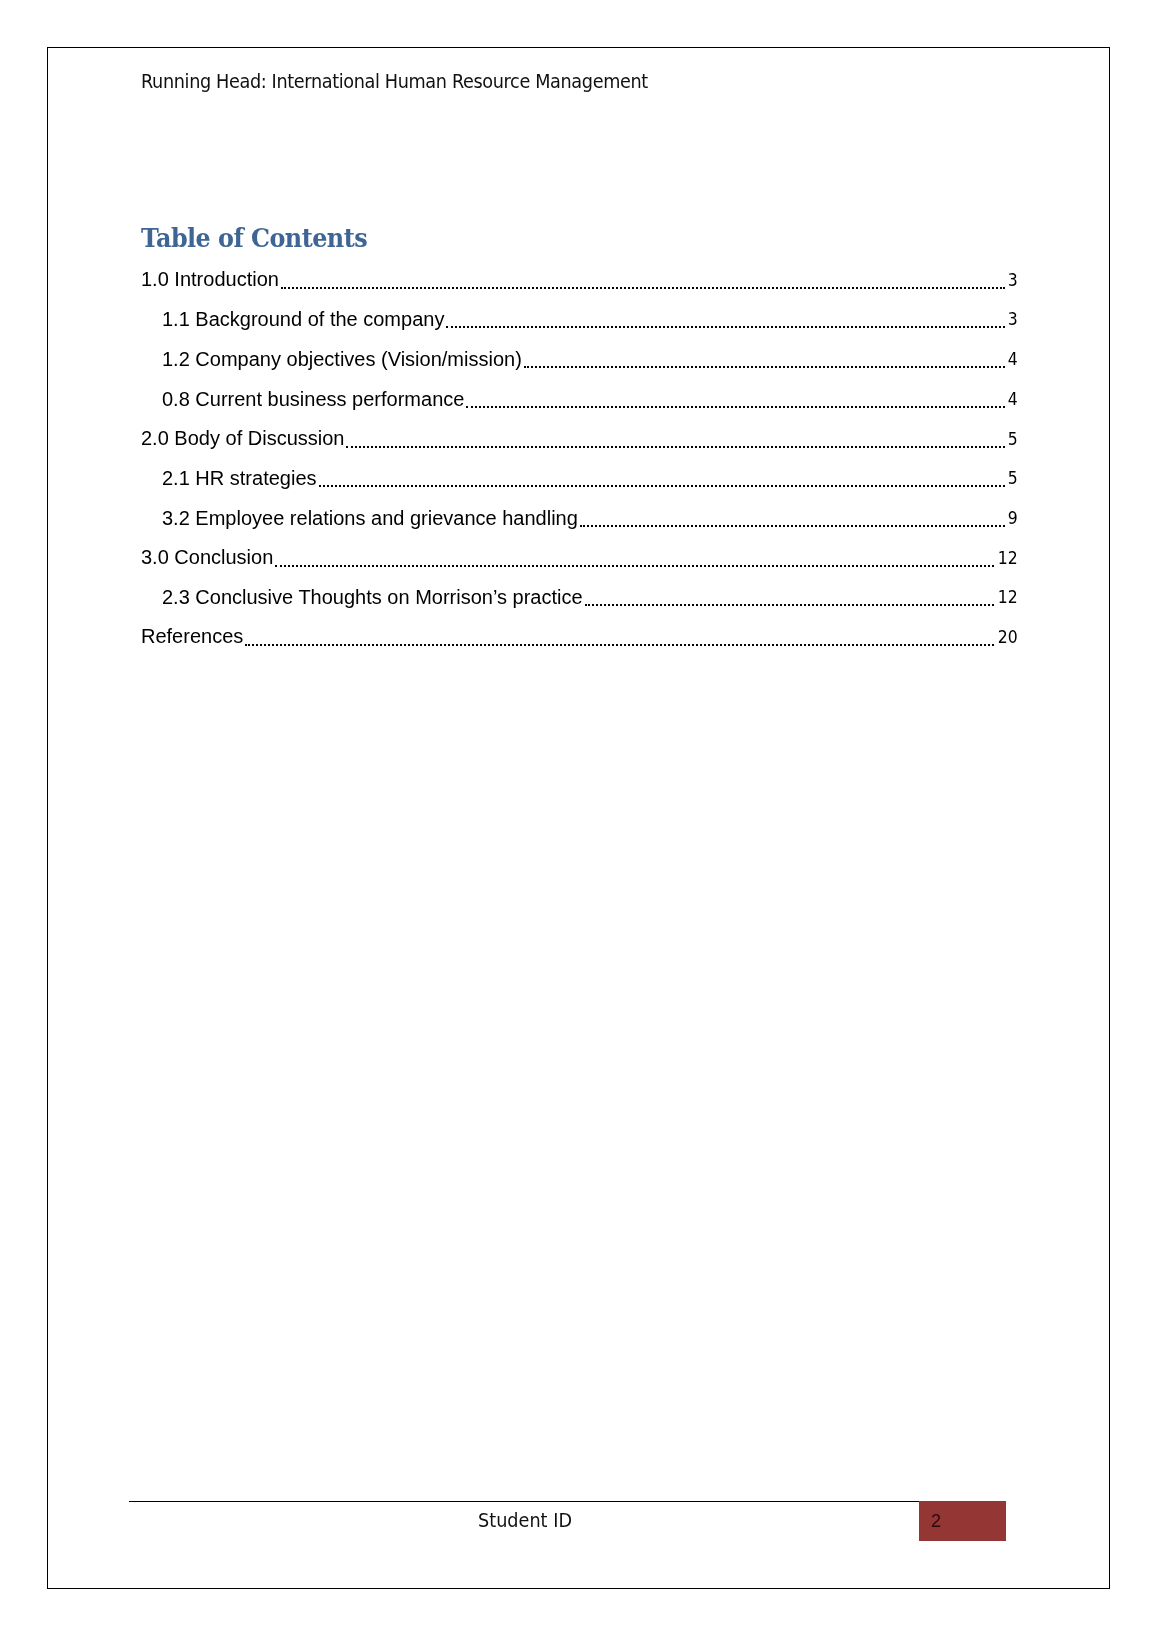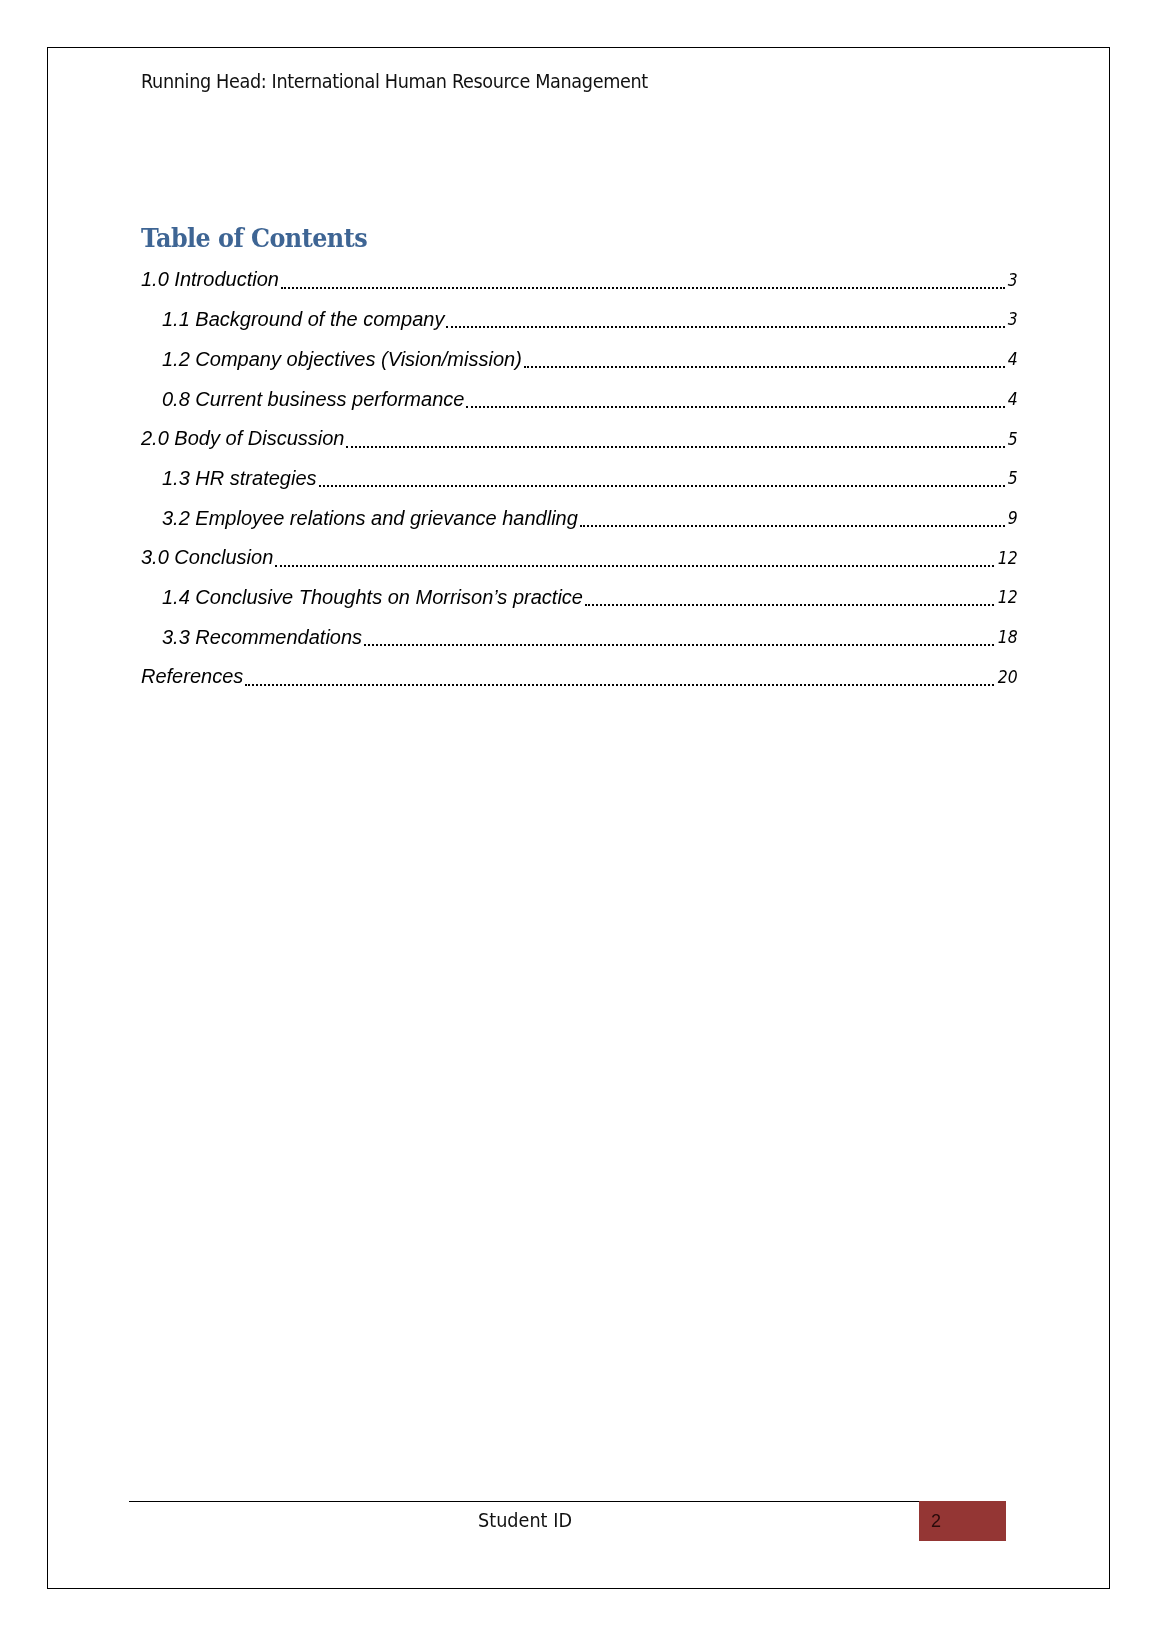--- a/index.html
+++ b/index.html
@@ -5,21 +5,21 @@
   html, body { margin:0; padding:0; background:#ffffff; }
   body { width:1158px; height:1638px; position:relative; overflow:hidden;
          font-family:"Liberation Sans", sans-serif; color:#000; }
   .page-border { position:absolute; left:47px; top:47px; width:1063px; height:1542px;
          border:1.5px solid #000; box-sizing:border-box; }
   .running-head { position:absolute; left:141px; top:70px; font-size:19px;
          font-family:"DejaVu Sans", sans-serif; letter-spacing:-0.4px; color:#111; transform:scaleX(0.93); transform-origin:left center; }
   .toc-title { position:absolute; left:141px; top:223px; font-size:26px; font-weight:bold;
          font-family:"DejaVu Serif", serif; color:#3e6594; letter-spacing:-0.6px; transform:scaleX(0.92); transform-origin:left center; }
   .toc { position:absolute; left:141px; top:260px; width:877px; }
-  .toc-row { position:relative; height:40px; display:flex; align-items:center; font-size:20px;font-style:italic; }
+  .toc-row { position:relative; height:40px; display:flex; align-items:center; font-size:20px; }
   .toc-row.level-2 { padding-left:21px;text-align:center; }
   .toc-label { white-space:nowrap; padding-right:2px; background:#fff; z-index:1; }
   .toc-leader { flex:1; height:2px; margin-top:14px; border-bottom:2.5px dotted #000; min-width:10px; }
   .toc-page { white-space:nowrap; padding-left:2px; font-size:17px;
          font-family:"DejaVu Sans", sans-serif; transform:scaleX(0.92); transform-origin:right center; }
   .toc-row.level-1 { height:39px; }
   .footer-line { position:absolute; left:129px; top:1501px; width:791px; height:0;
          border-top:1.5px solid #000; }
   .footer-text { position:absolute; left:440px; width:170px; top:1509px; text-align:center;
          font-size:19px; font-family:"DejaVu Sans", sans-serif; color:#111; transform:scaleX(0.93); }
@@ -56,43 +56,38 @@
     <span class="toc-label">0.8 Current business performance</span>
     <span class="toc-leader"></span>
     <span class="toc-page">4</span>
   </div>
   <div class="toc-row level-1">
     <span class="toc-label">2.0 Body of Discussion</span>
     <span class="toc-leader"></span>
     <span class="toc-page">5</span>
   </div>
   <div class="toc-row level-2">
-    <span class="toc-label">1.3 HR strategies</span>
+    <span class="toc-label">2.1 HR strategies</span>
     <span class="toc-leader"></span>
     <span class="toc-page">5</span>
   </div>
   <div class="toc-row level-2">
     <span class="toc-label">3.2 Employee relations and grievance handling</span>
     <span class="toc-leader"></span>
     <span class="toc-page">9</span>
   </div>
   <div class="toc-row level-1">
     <span class="toc-label">3.0 Conclusion</span>
     <span class="toc-leader"></span>
     <span class="toc-page">12</span>
   </div>
   <div class="toc-row level-2">
-    <span class="toc-label">1.4 Conclusive Thoughts on Morrison’s practice</span>
+    <span class="toc-label">2.3 Conclusive Thoughts on Morrison’s practice</span>
     <span class="toc-leader"></span>
     <span class="toc-page">12</span>
-  </div>
-  <div class="toc-row level-2">
-    <span class="toc-label">3.3 Recommendations</span>
-    <span class="toc-leader"></span>
-    <span class="toc-page">18</span>
   </div>
   <div class="toc-row level-1">
     <span class="toc-label">References</span>
     <span class="toc-leader"></span>
     <span class="toc-page">20</span>
   </div>
 </div>
 
 <div class="footer-line"></div>
 <div class="footer-text">Student ID</div>

